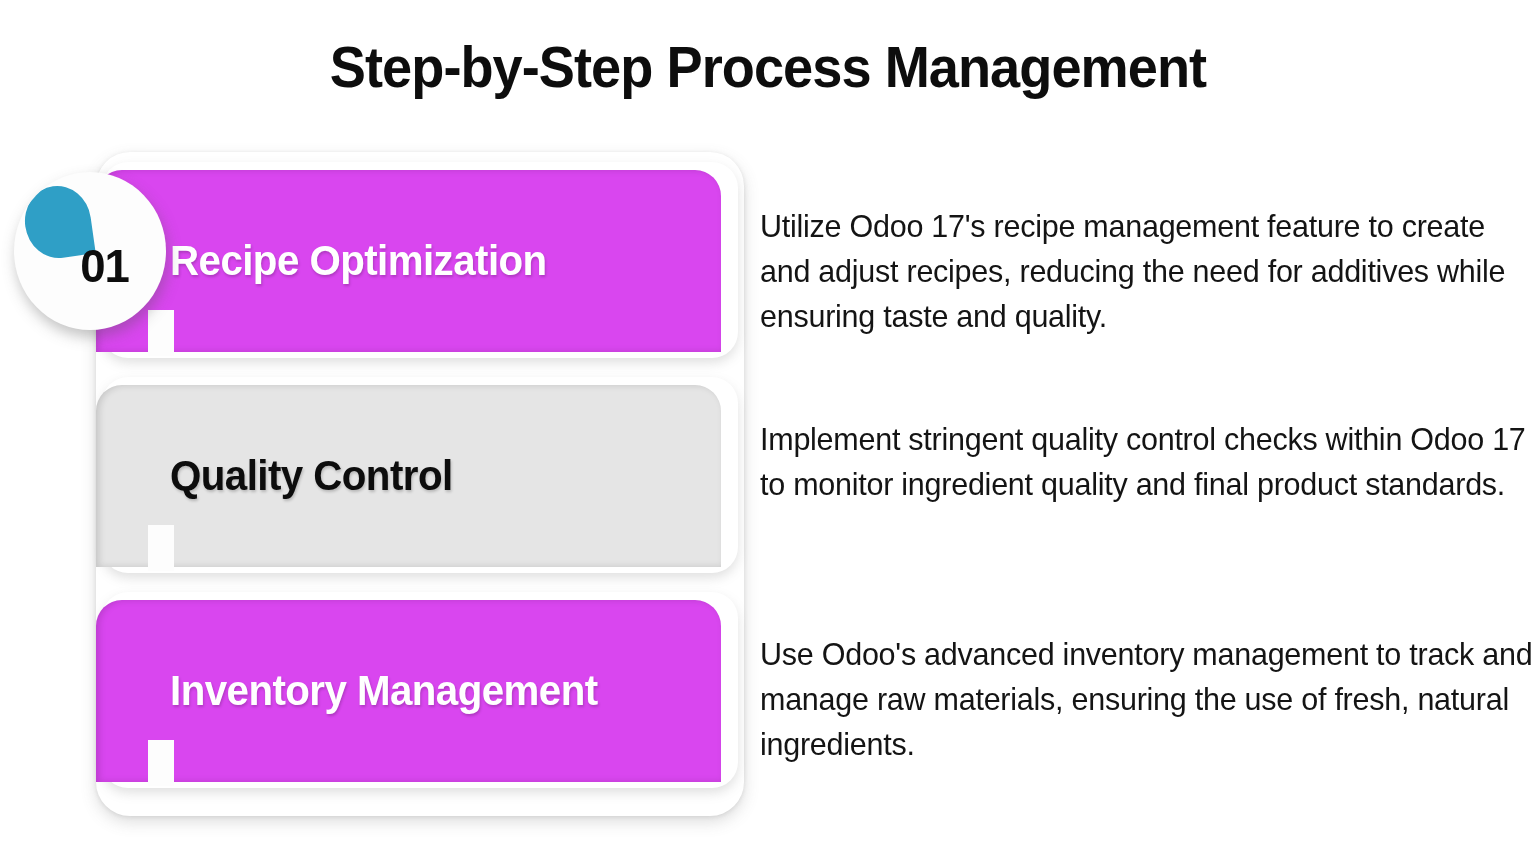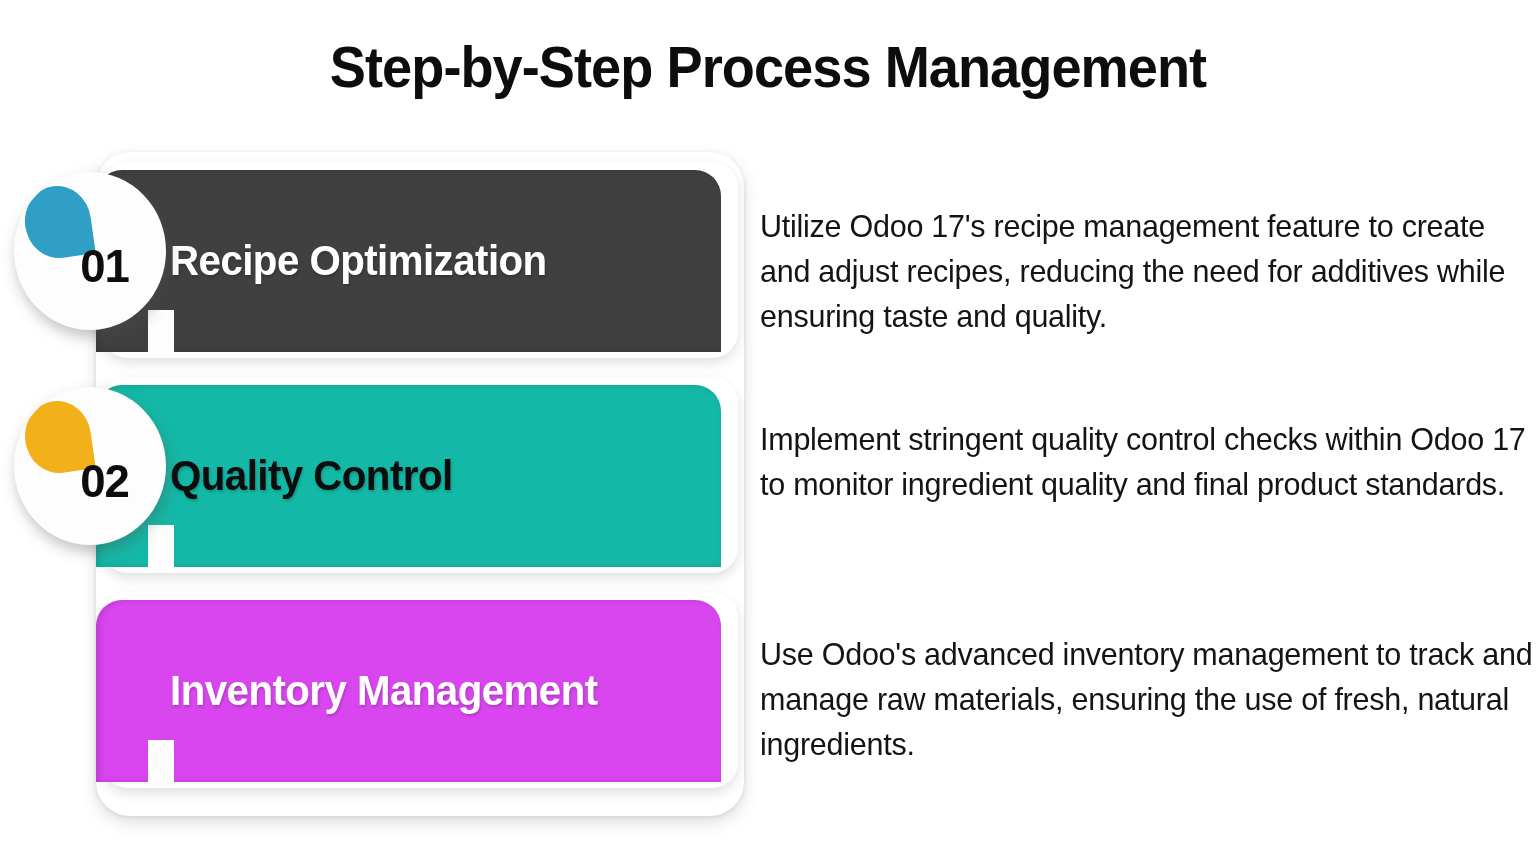--- a/index.html
+++ b/index.html
@@ -165,40 +165,36 @@
 </style>
 </head>
 <body style="background: rgb(255, 255, 255);">
 
 <div class="page-title">Step-by-Step Process Management</div>
 
 <div class="steps-frame">
 
   <div class="step-row r0">
     <div class="card-plate"></div>
-    <div class="card" style="background: #404040;">
+    <div class="card" style="background: #d946ef;">
       <div class="card-title" style="color: rgb(255, 255, 255);">Recipe Optimization</div>
     </div>
     <div class="badge-stem"></div>
     <div class="badge">
       <div class="badge-petal" style="background: rgb(47, 159, 198);"></div>
       <div class="badge-num" style="color: rgb(13, 13, 13);">01</div>
     </div>
   </div>
 
   <div class="step-row r1">
     <div class="card-plate"></div>
-    <div class="card" style="background: #14b8a6;">
+    <div class="card" style="background: #e5e5e5;">
       <div class="card-title" style="color: rgb(13, 13, 13);">Quality Control</div>
     </div>
     <div class="badge-stem"></div>
-    <div class="badge">
-      <div class="badge-petal" style="background: rgb(242, 176, 26);"></div>
-      <div class="badge-num" style="color: rgb(13, 13, 13);">02</div>
-    </div>
   </div>
 
   <div class="step-row r2">
     <div class="card-plate"></div>
     <div class="card" style="background: #d946ef;">
       <div class="card-title" style="color: rgb(255, 255, 255);">Inventory Management</div>
     </div>
     <div class="badge-stem"></div>
   </div>
 

